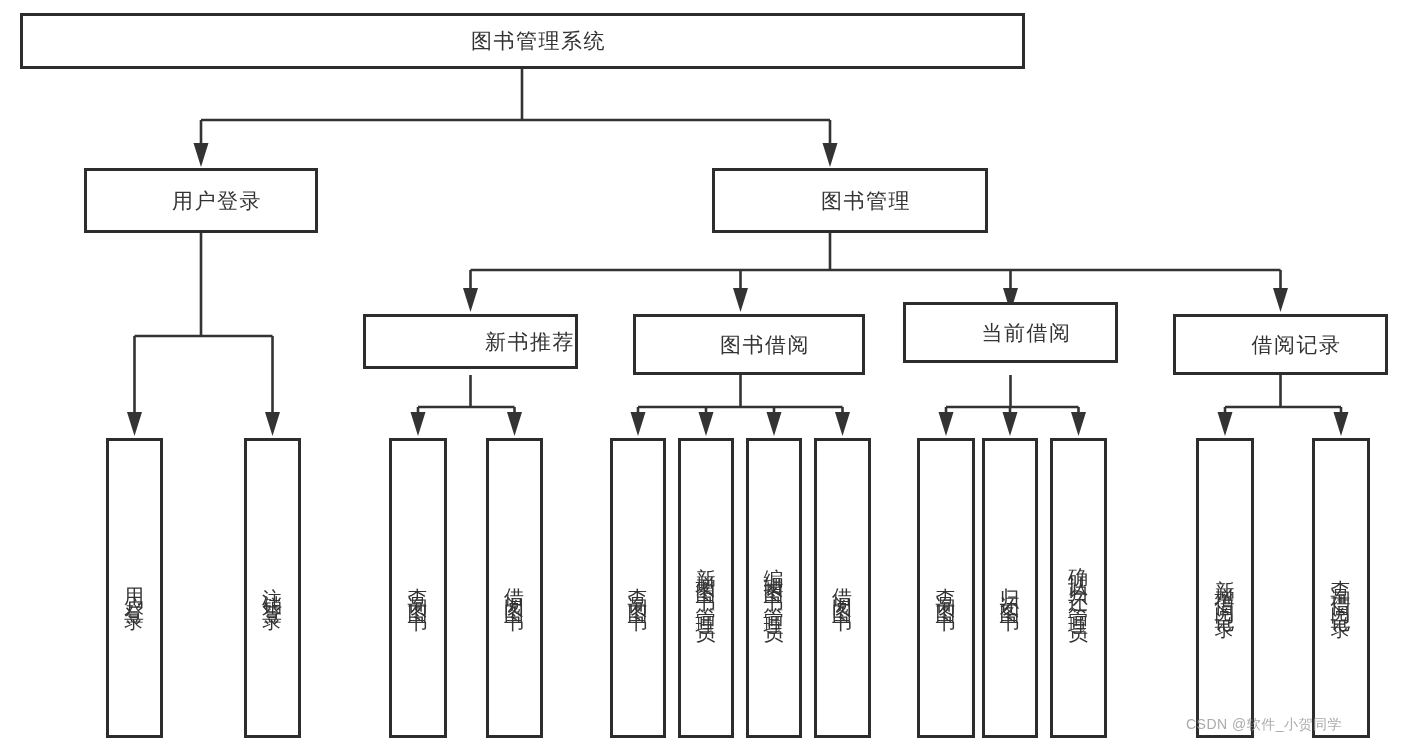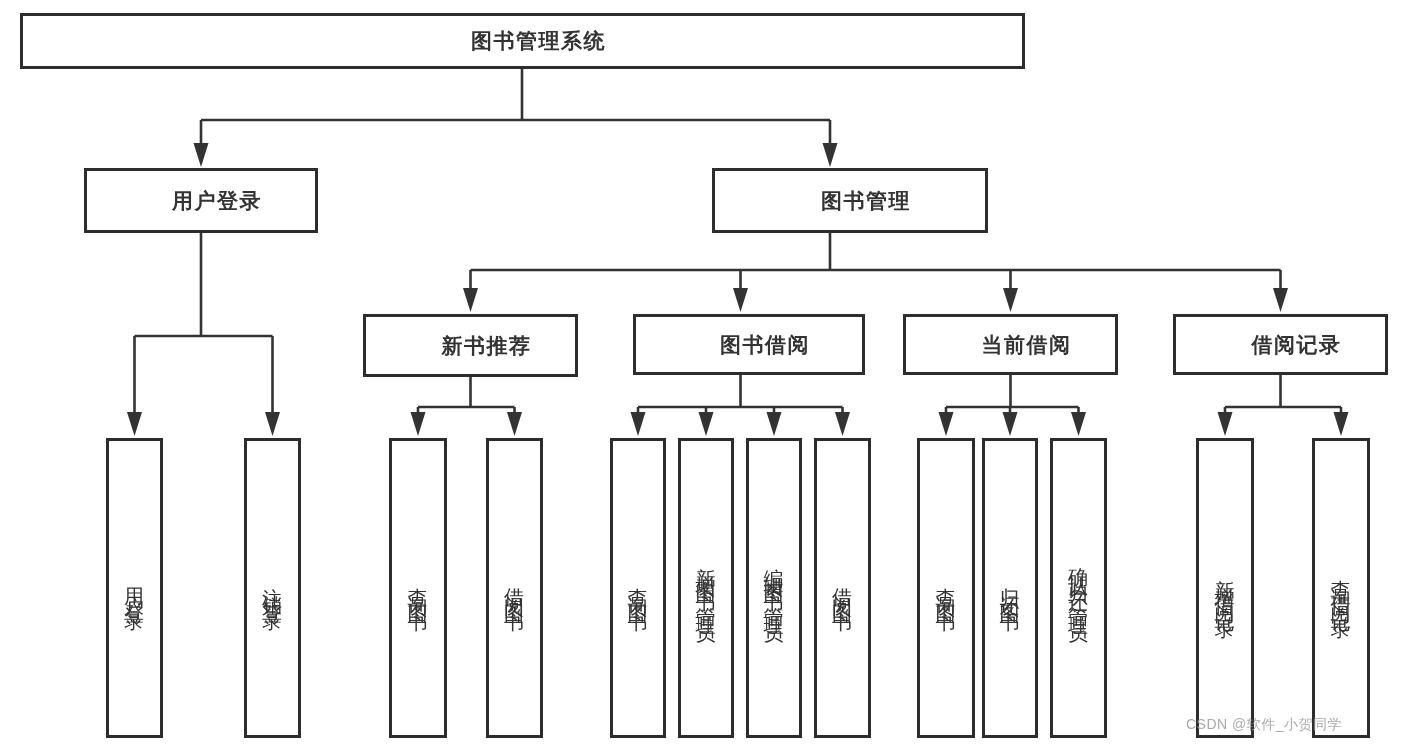--- a/index.html
+++ b/index.html
@@ -9,21 +9,21 @@
     --line:#333333;--border:#2d2d2d;--text:#333333;--watermark:#9c9c9c;
   }
   svg.wires{position:absolute;left:0;top:0;z-index:0;color:var(--line);}
   svg.wires line{stroke:currentColor;stroke-width:2.6;}
   svg.wires polygon{fill:currentColor;stroke:none;}
   .node{
     position:absolute;box-sizing:border-box;background:#fff;
     border:3px solid var(--border);color:var(--text);
     display:flex;align-items:center;justify-content:center;z-index:1;
   }
-  .h-node{font-size:21px;letter-spacing:1.5px;font-weight:700;padding-left:32px;}
+  .h-node{font-size:21px;letter-spacing:1.5px;font-weight:400;padding-left:32px;}
   .v-node{
     writing-mode:vertical-rl;text-orientation:mixed;
     font-size:20px;letter-spacing:8px;line-height:1;
   }
   .watermark{
     position:absolute;left:1186px;top:716px;z-index:3;
     color:var(--watermark);opacity:.85;font-size:14px;letter-spacing:0.5px;
     white-space:nowrap;
   }
 </style>
@@ -112,27 +112,27 @@
     <span>图书管理系统</span>
   </div>
 
   <div class="node h-node" style="left:84px;top:168px;width:234px;height:65px;">
     <span>用户登录</span>
   </div>
   <div class="node h-node" style="left:712px;top:168px;width:276px;height:65px;">
     <span>图书管理</span>
   </div>
 
-  <div class="node h-node" style="left:363px;top:314px;width:215px;height:63px;">
+  <div class="node h-node" style="left:363px;top:314px;width:215px;height:55px;justify-content:flex-end;">
     <span>新书推荐</span>
   </div>
   <div class="node h-node" style="left:633px;top:314px;width:232px;height:61px;">
     <span>图书借阅</span>
   </div>
-  <div class="node h-node" style="left:903px;top:314px;width:215px;height:61px;">
+  <div class="node h-node" style="left:903px;top:302px;width:215px;height:61px;">
     <span>当前借阅</span>
   </div>
   <div class="node h-node" style="left:1173px;top:314px;width:215px;height:61px;">
     <span>借阅记录</span>
   </div>
 
   <div class="node v-node" style="left:106px;top:438px;width:57px;height:300px;">
     <span>用户登录</span>
   </div>
   <div class="node v-node" style="left:244px;top:438px;width:57px;height:300px;">

